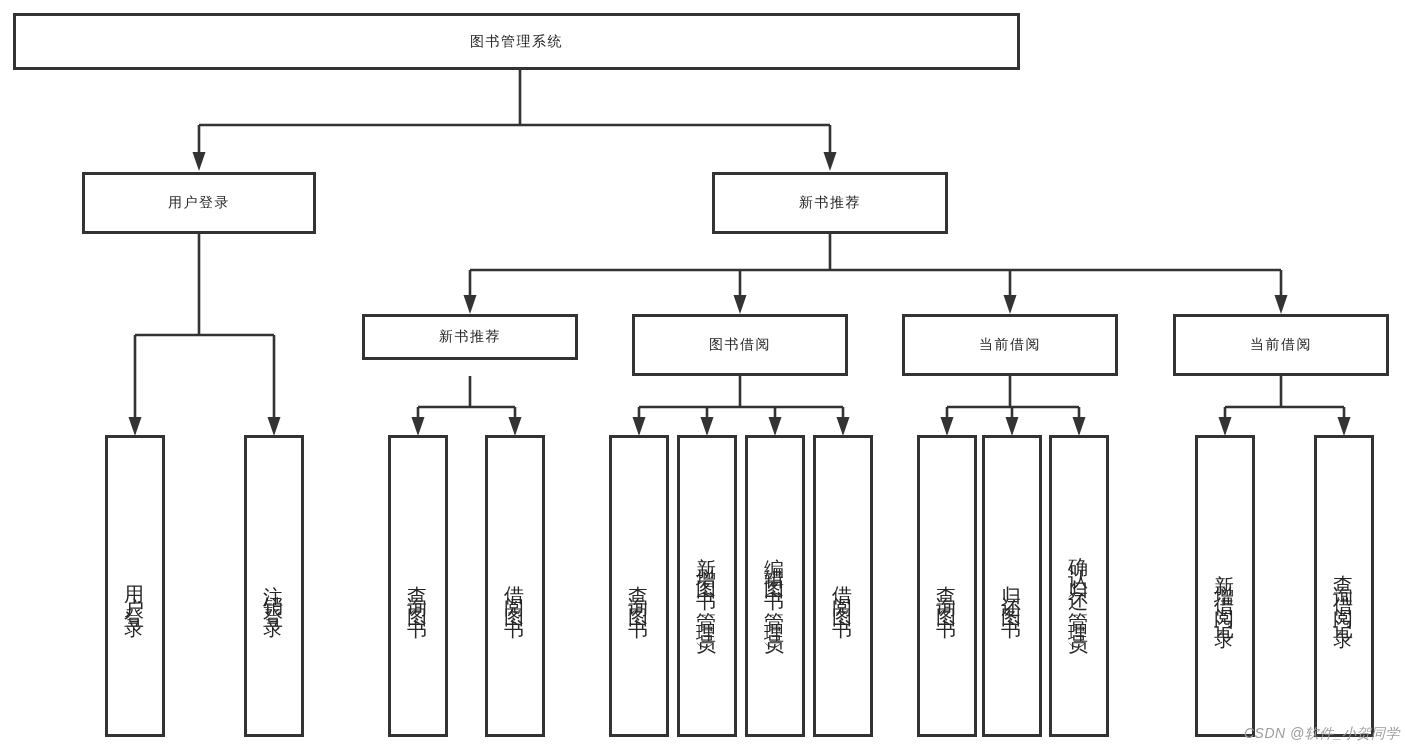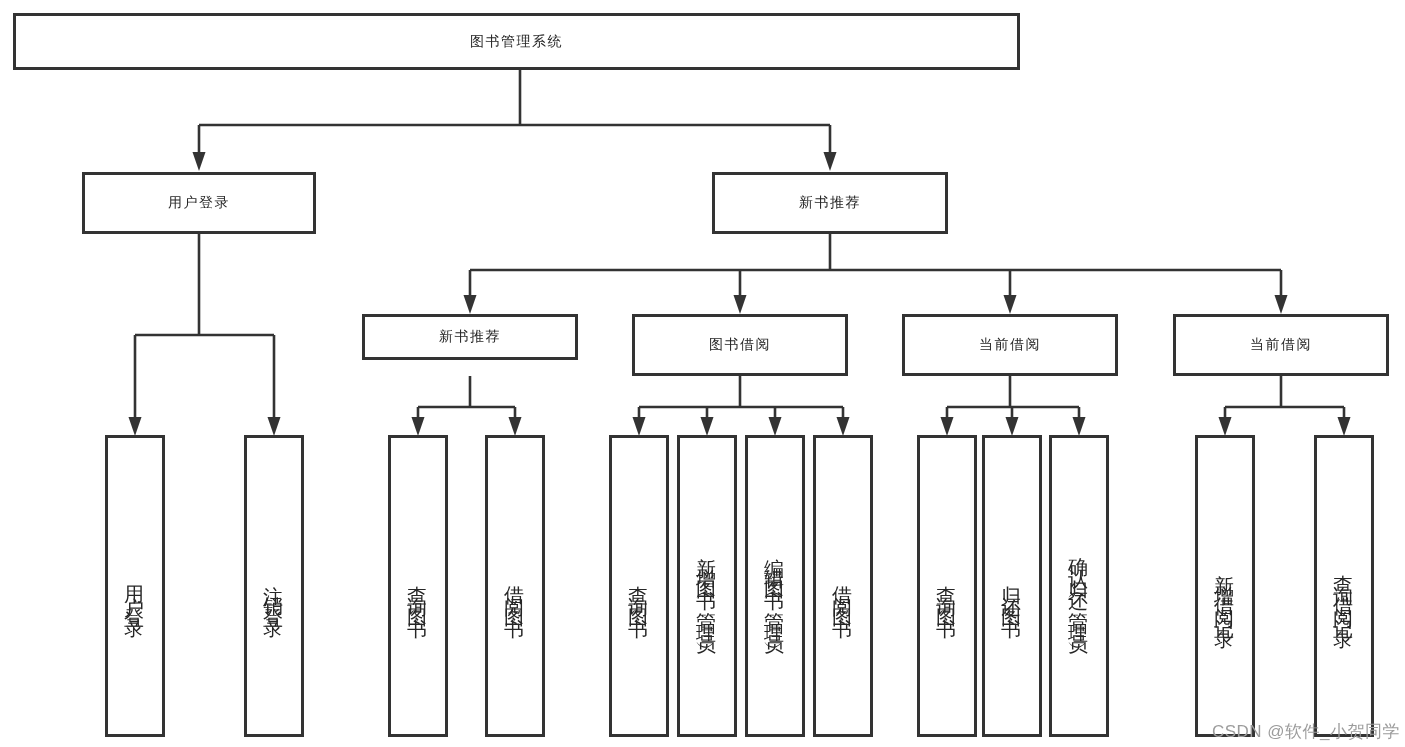--- a/index.html
+++ b/index.html
@@ -33,24 +33,25 @@
     writing-mode:vertical-rl;
     text-orientation:mixed;
     font-size:20px;
     letter-spacing:11px;
     margin-bottom:-11px; 
   }
   .watermark{
     position:absolute;
     right:5px;
     bottom:4px;
-    font-size:17px;
+    font-size:14px;
     color:var(--wm,#9c9c9c);
     letter-spacing:0.5px;
     z-index:5;
+    font-style:italic;
   }
 </style>
 </head>
 <body>
 
 <div class="stage">
 
   <svg class="connectors" viewBox="0 0 1405 747" fill="none">
     <g stroke="#333" stroke-width="2.6">
       <path d="M520,70 V125"></path>

